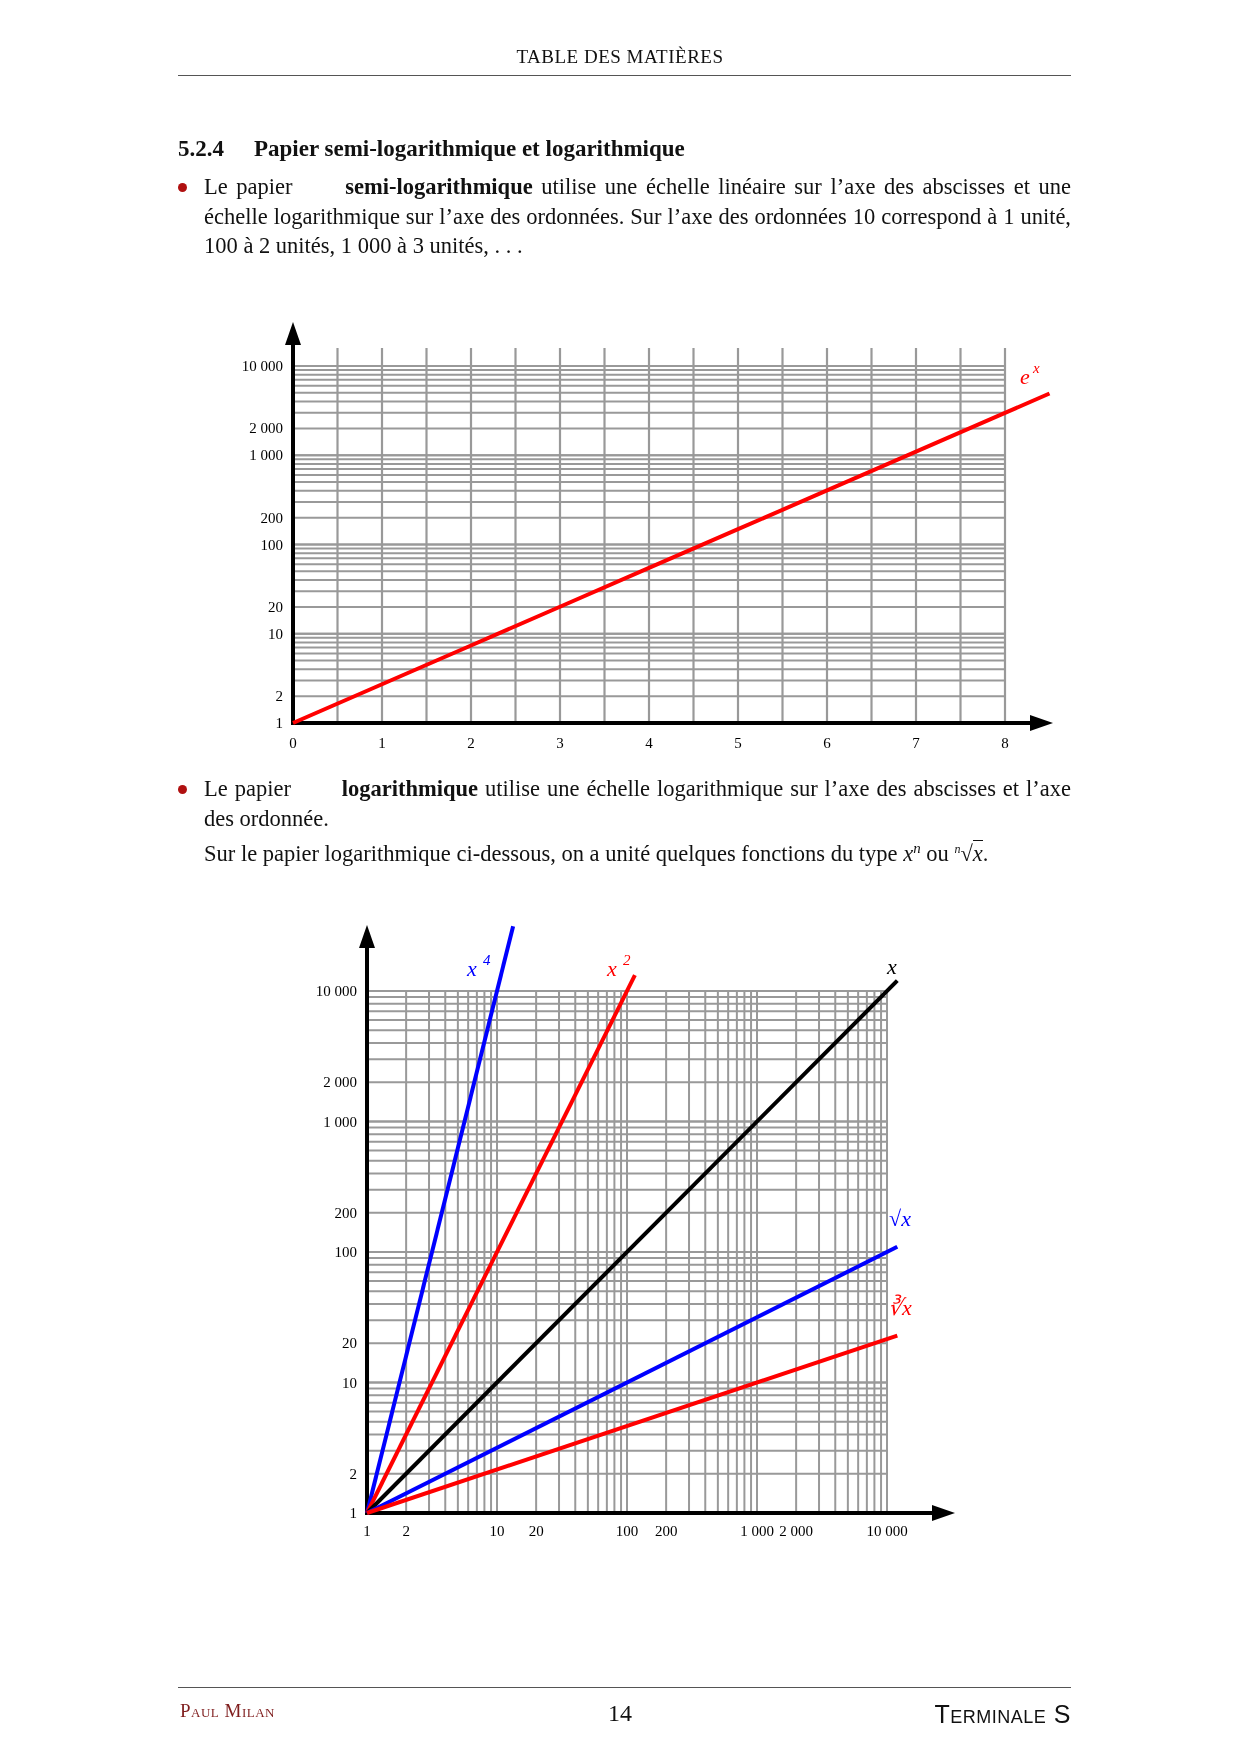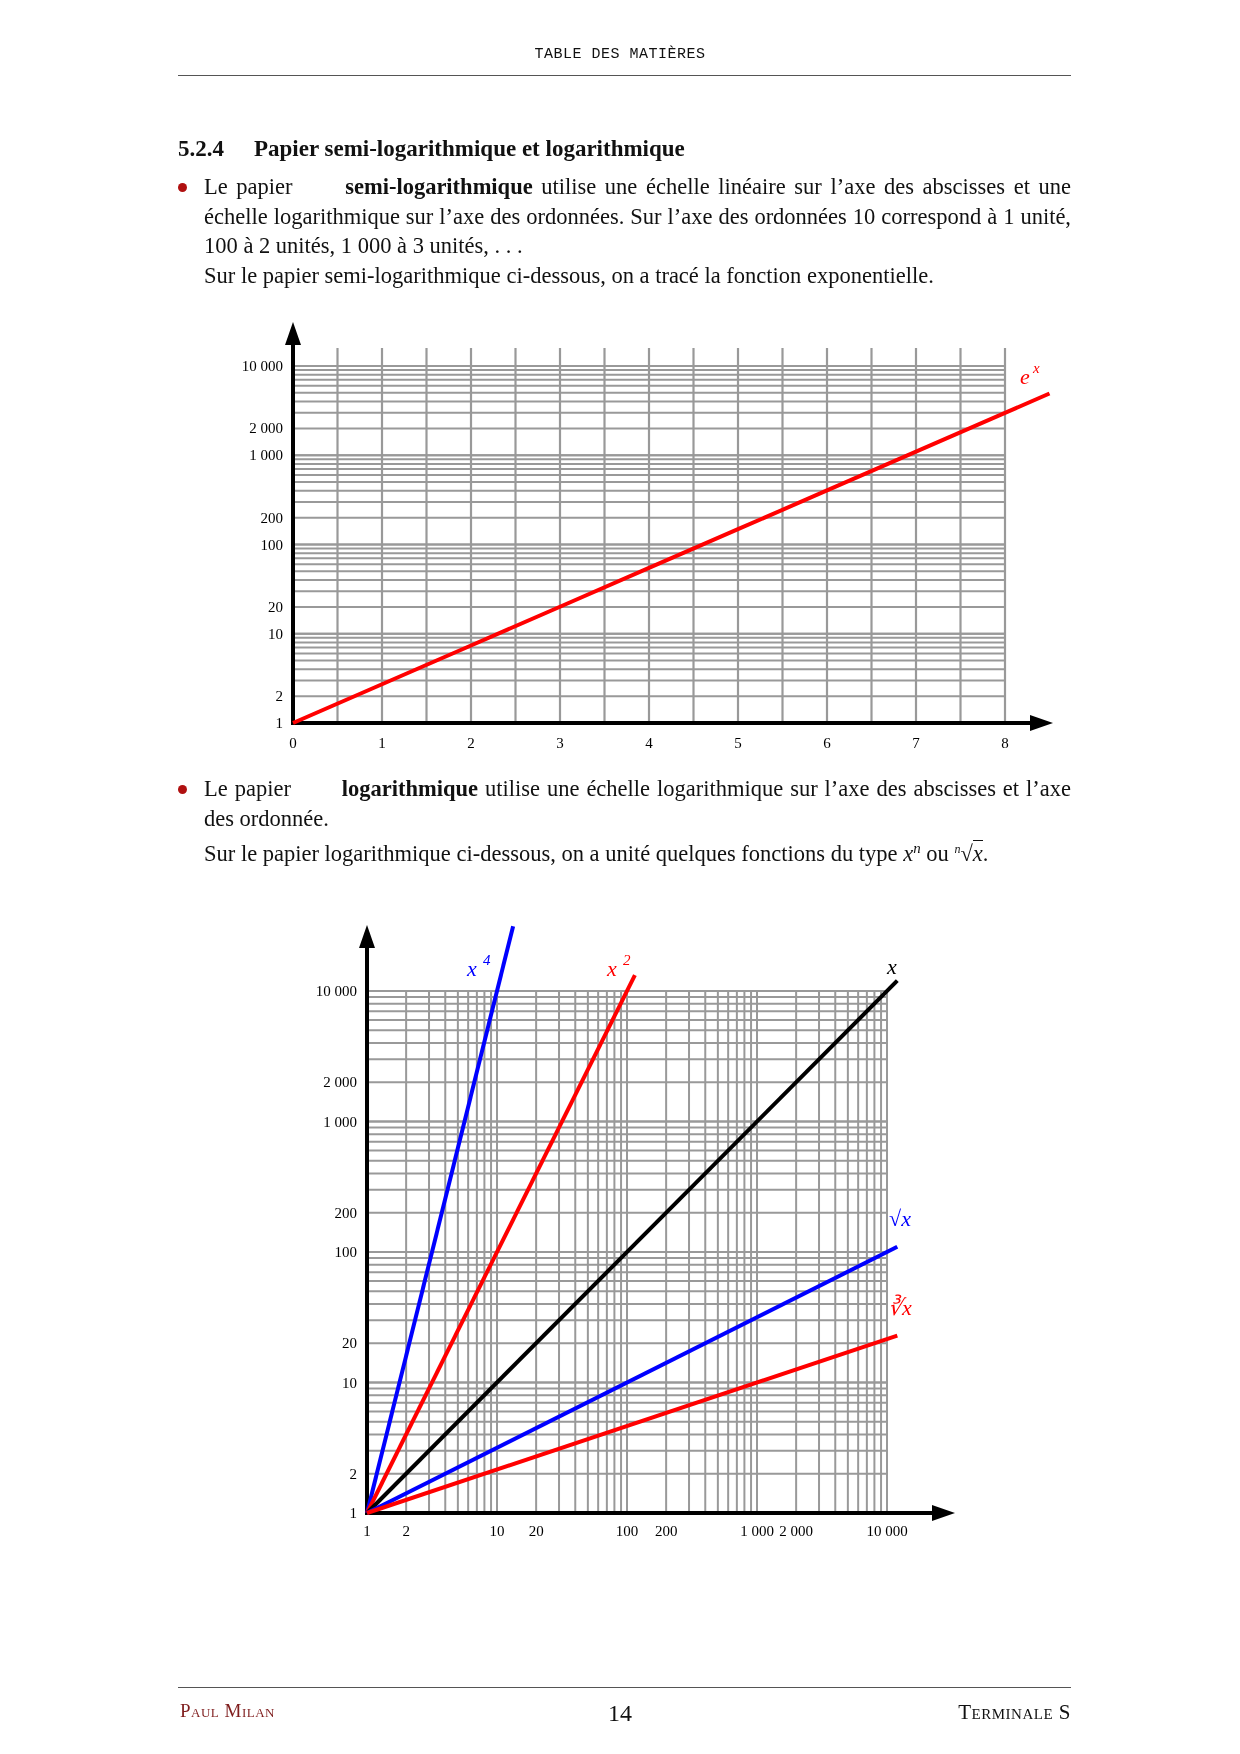--- a/index.html
+++ b/index.html
@@ -1,46 +1,45 @@
 <!DOCTYPE html>
 <html><head>
 <meta charset="utf-8">
 <style>
   html,body{margin:0;padding:0;background:#fff;}
   body{width:1240px;height:1754px;position:relative;font-family:"DejaVu Serif","Liberation Serif",serif;color:#111;overflow:hidden;}
-  .header-title{position:absolute;left:0;width:1240px;top:46px;text-align:center;font-size:15px;letter-spacing:0.5px;font-family:Liberation Mono, monospace;}
+  .header-title{position:absolute;left:0;width:1240px;top:46px;text-align:center;font-size:19px;letter-spacing:0.5px;font-family:Liberation Serif, serif;}
   .header-rule{position:absolute;left:178px;width:893px;top:75px;height:0;border-top:1.5px solid #555;}
   .section{position:absolute;left:178px;top:136px;font-size:23px;font-weight:bold;font-family:"Liberation Serif",serif;}
   .section .num{display:inline-block;width:76px;}
   .para{position:absolute;left:178px;width:893px;font-size:22.5px;line-height:29.5px;font-family:"Liberation Serif",serif;text-align:justify;}
   .bullet{position:absolute;left:0;top:11px;width:9px;height:9px;border-radius:50%;background:#b01010;}
   .para .txt{margin-left:26px;}
   .para b{font-weight:bold;margin-left:44px;}
   .math{font-style:italic;margin-top:7px;}
   svg text{font-family:"Liberation Serif",serif;}
   .footer-rule{position:absolute;left:178px;width:893px;top:1687px;border-top:1.5px solid #555;}
   .footer-left{position:absolute;left:180px;top:1700px;font-size:19px;color:#7f1d1d;font-variant:small-caps;font-family:"Liberation Serif",serif;letter-spacing:0.5px;}
   .footer-center{position:absolute;left:0;width:1240px;text-align:center;top:1700px;font-size:24px;font-family:"Liberation Serif",serif;}
-  .footer-right{position:absolute;right:169px;top:1700px;font-size:21px;font-variant:small-caps;font-family:Liberation Serif, serif;letter-spacing:0.5px;}
+  .footer-right{position:absolute;right:169px;top:1700px;font-size:25px;font-variant:small-caps;font-family:Liberation Sans, sans-serif;letter-spacing:0.5px;}
 </style>
 </head>
 <body>
 
 <div class="header-title">TABLE DES MATIÈRES</div>
 <div class="header-rule"></div>
 
 <div class="section">
   <span class="num">5.2.4</span><span>Papier semi-logarithmique et logarithmique</span>
 </div>
 
 <div class="para" style="top:172px;">
   <span class="bullet"></span>
   <div class="txt">
     <span>Le papier </span><b>semi-logarithmique</b><span> utilise une échelle linéaire sur l’axe des abscisses et une échelle logarithmique sur l’axe des ordonnées. Sur l’axe des ordonnées 10 correspond à 1 unité, 100 à 2 unités, 1 000 à 3 unités, . . .</span><br>
-    <span>Sur le papier semi-logarithmique ci-dessous, on a tracé la fonction exponentielle.</span>
   </div>
 </div>
 
 <svg id="chart1" style="position:absolute;left:0;top:0;" width="1240" height="800">
     <line x1="337.5" x2="337.5" y1="723" y2="348" stroke="#999" stroke-width="2.2"></line>
     <line x1="382" x2="382" y1="723" y2="348" stroke="#999" stroke-width="2.2"></line>
     <line x1="426.5" x2="426.5" y1="723" y2="348" stroke="#999" stroke-width="2.2"></line>
     <line x1="471" x2="471" y1="723" y2="348" stroke="#999" stroke-width="2.2"></line>
     <line x1="515.5" x2="515.5" y1="723" y2="348" stroke="#999" stroke-width="2.2"></line>
     <line x1="560" x2="560" y1="723" y2="348" stroke="#999" stroke-width="2.2"></line>

